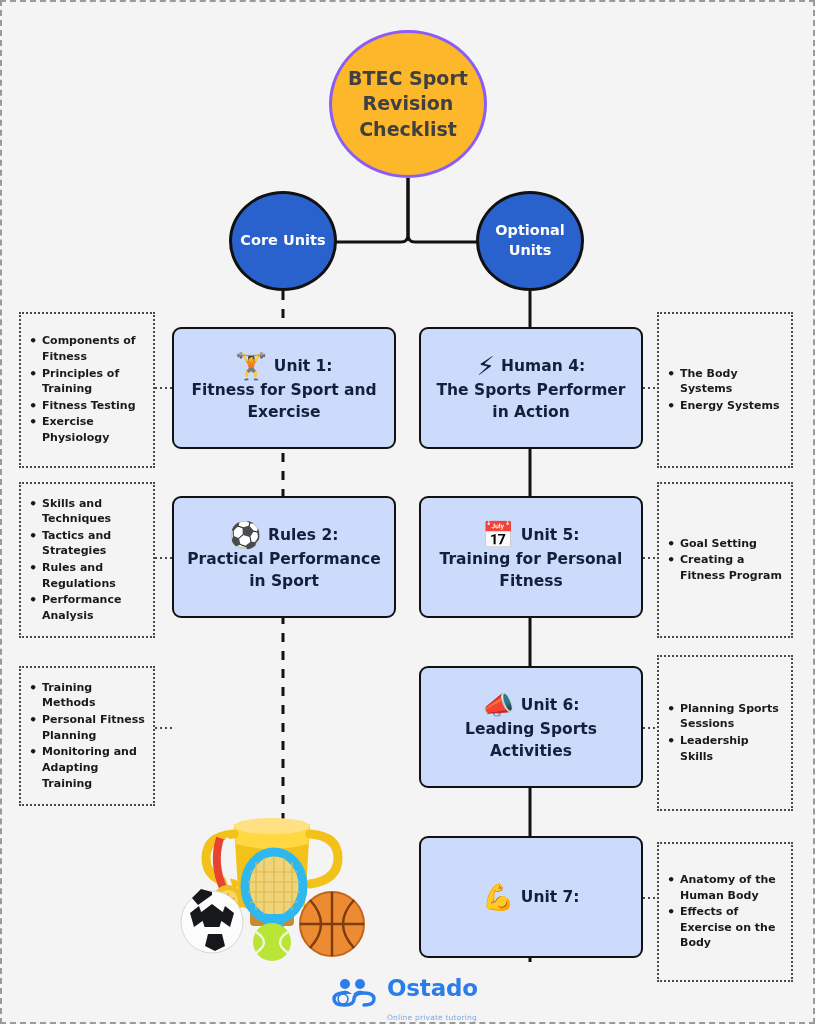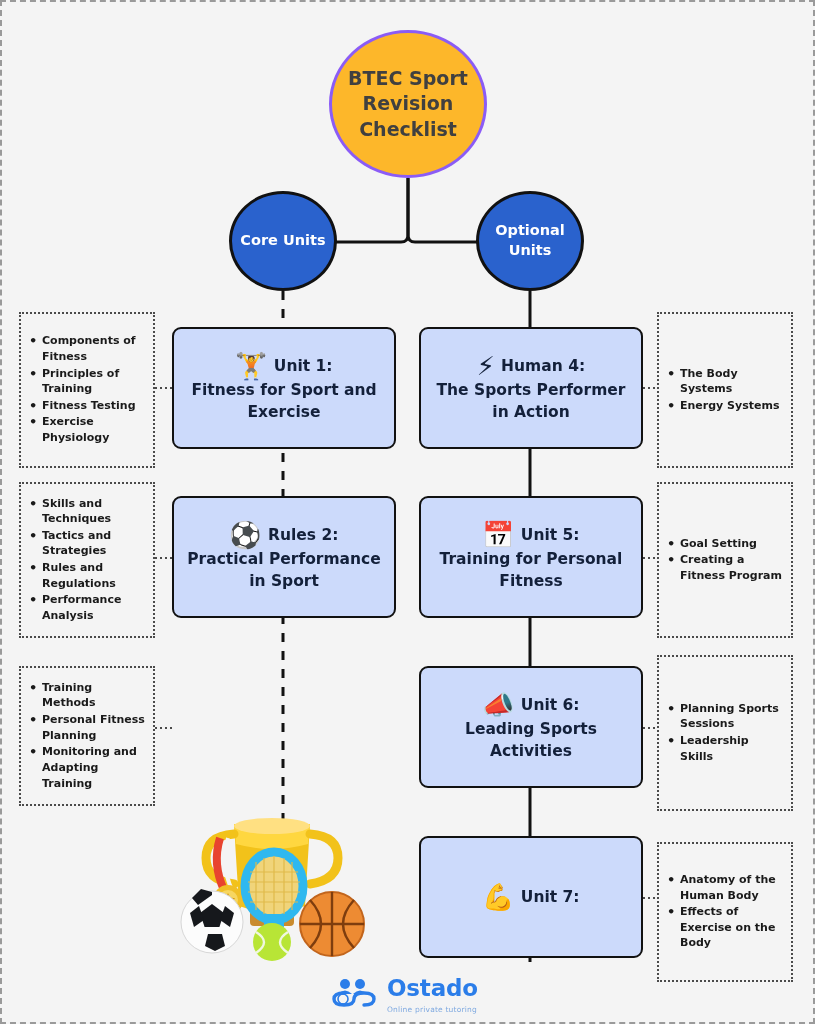--- a/index.html
+++ b/index.html
@@ -172,21 +172,21 @@
     font-size: 23px;
     font-weight: bold;
     color: #2b7de9;
     letter-spacing: -0.2px;
     line-height: 1;
   }
   #logo-tag {
     font-size: 7.5px;
     color: #7fa9e0;
     letter-spacing: 0.2px;
-    margin-top: 5px;
+    margin-top: 13px;
   }
 </style>
 </head>
 <body>
 
 <div id="canvas">
 
   <svg id="wires" viewBox="0 0 815 1024">
 
     <path d="M406,176 L406,233 Q406,240 399,240 L281,240" fill="none" stroke="#111" stroke-width="3"></path>

